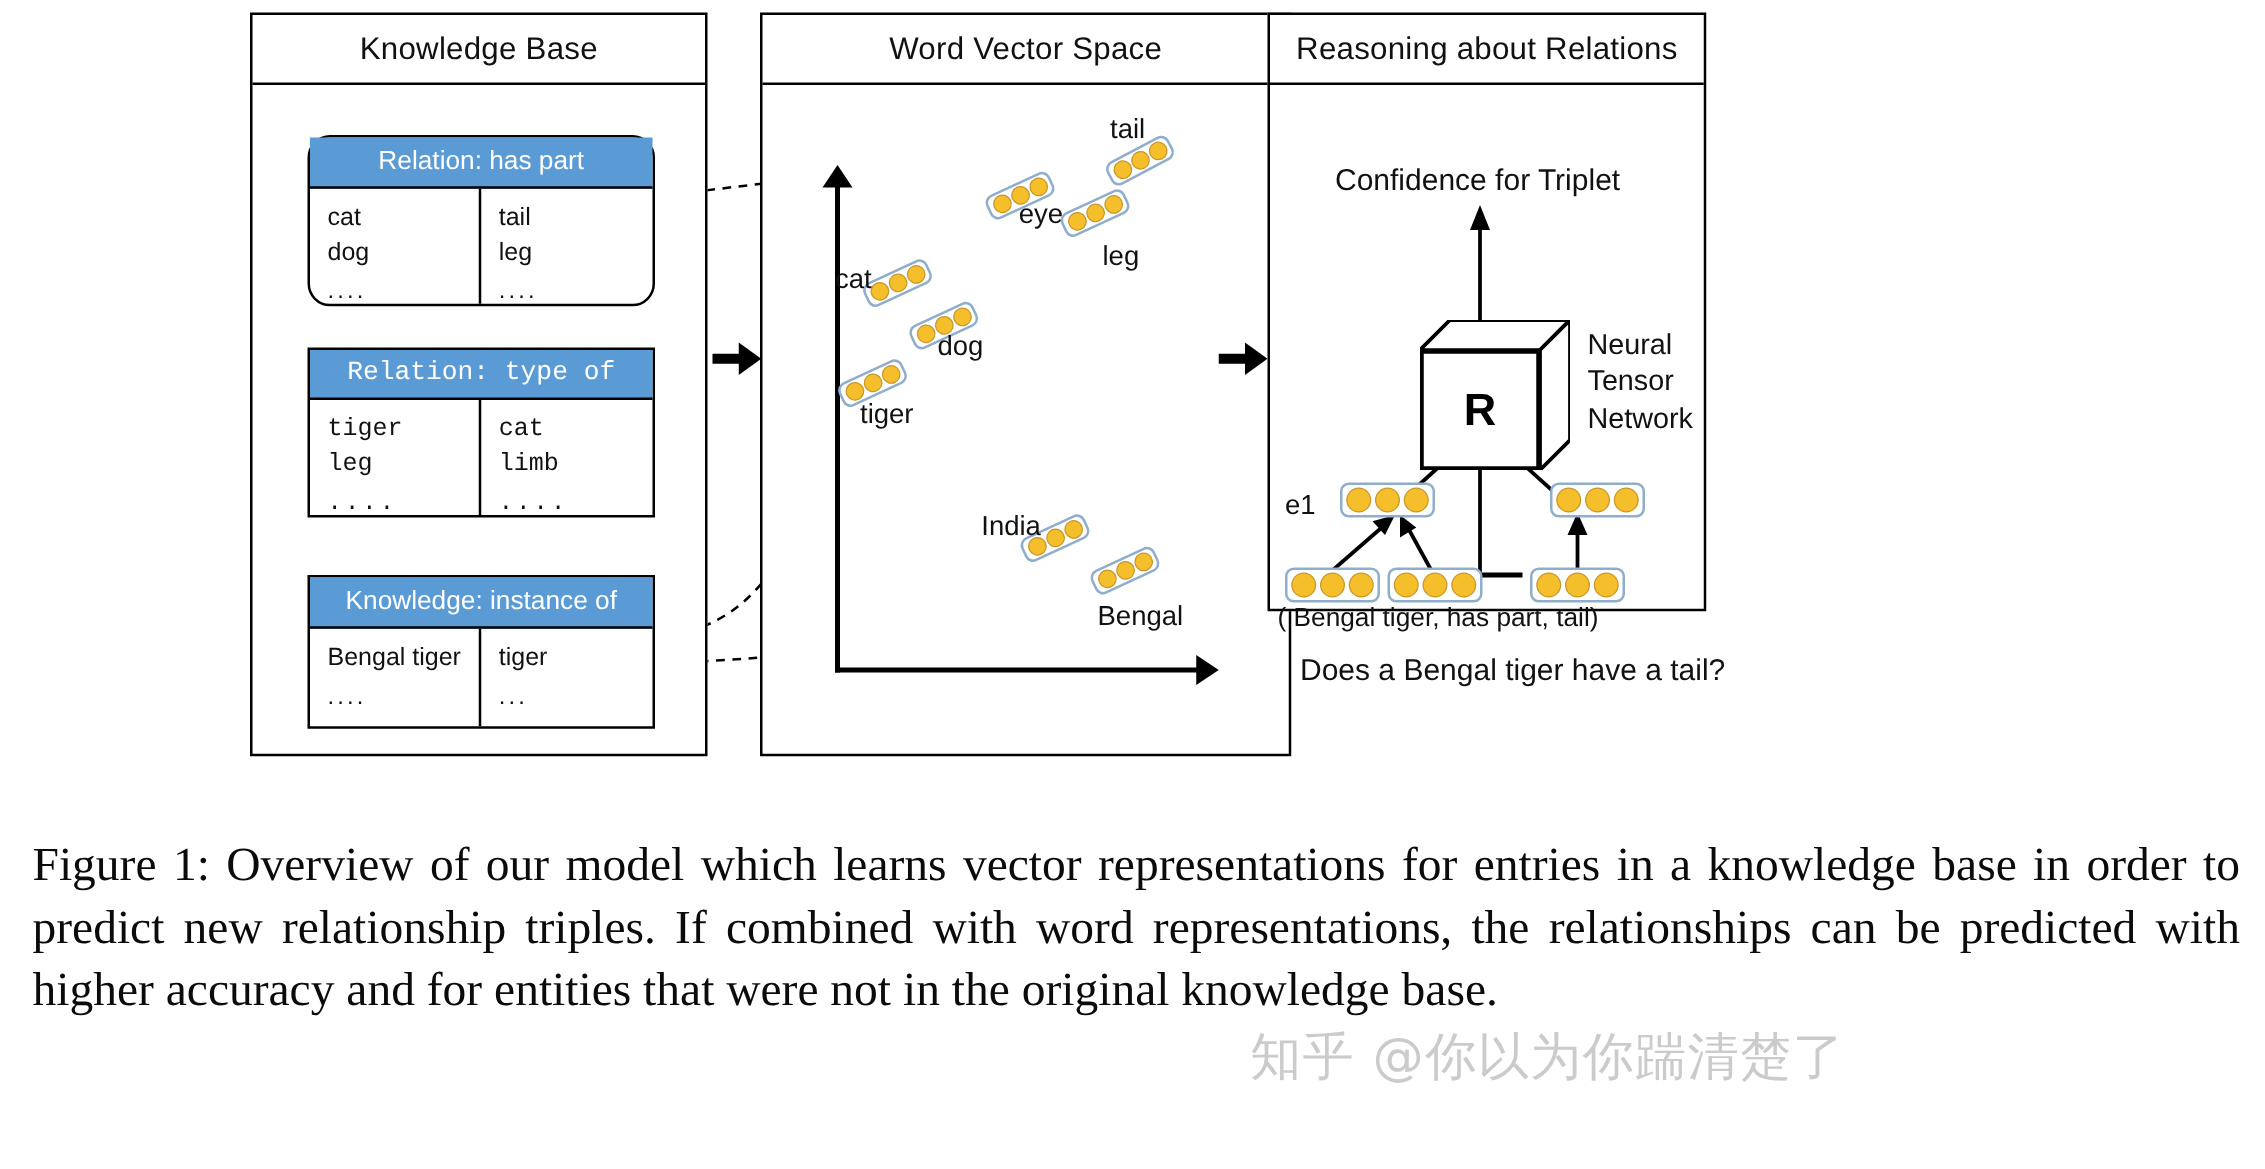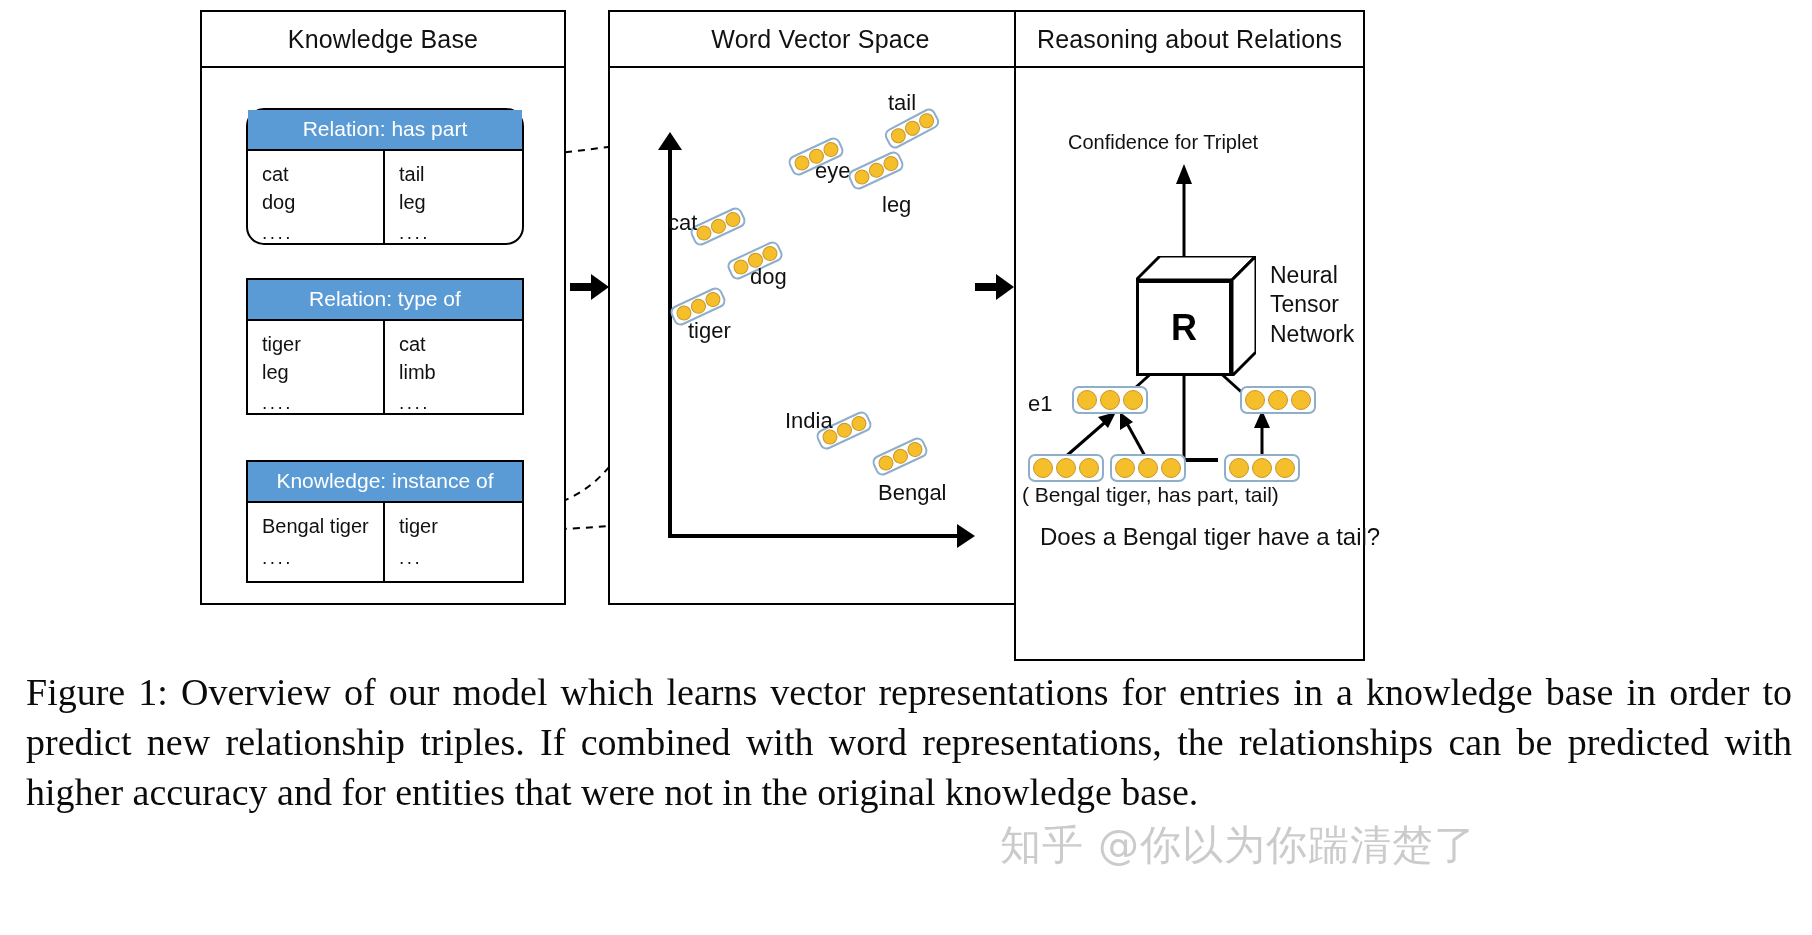--- a/index.html
+++ b/index.html
@@ -20,21 +20,21 @@
     position:absolute;left:0;right:0;top:0;height:56px;
     border-bottom:2.5px solid #000;
     display:flex;align-items:center;justify-content:center;
     font-size:25px;color:#111;letter-spacing:.2px;
     box-sizing:border-box;
   }
   .panel-body{position:absolute;left:0;right:0;top:56px;bottom:0;}
 
   #panel-kb{left:200px;top:10px;width:366px;height:595px;padding-left:20px;}
   #panel-wvs{left:608px;top:10px;width:425px;height:595px;}
-  #panel-rar{left:1014px;top:10px;width:351px;height:651px;}
+  #panel-rar{left:1014px;top:10px;width:351px;height:479px;}
 
   
   .relation-table{
     position:absolute;left:44px;width:278px;
     border:2.5px solid #000;box-sizing:border-box;background:#fff;
   }
   .relation-header{
     background:#5b9bd5;color:#fff;
     font-size:21px;text-align:center;
     padding:7px 0 8px 0;
@@ -44,21 +44,21 @@
   .relation-cols{display:flex;height:92px;}
   .relation-col{
     flex:1 1 50%;box-sizing:border-box;
     padding:10px 0 0 14px;
     font-size:20px;line-height:1.38;color:#111;
   }
   .relation-col.left{border-right:2.5px solid #000;}
   .rel-dots{letter-spacing:2.5px;font-size:19px;display:block;margin-top:4px;}
 
   #rel-has-part{top:40px;border-radius:18px;}
-  #rel-type-of{top:210px;}
+  #rel-type-of{top:210px;font-family:Liberation Mono, monospace;}
   #rel-instance-of{top:392px;}
 
   
   .flow-arrow{position:absolute;height:8px;background:#000;}
   .flow-arrow:after{
     content:"";position:absolute;right:-17px;top:-9px;
     border-top:13px solid transparent;border-bottom:13px solid transparent;
     border-left:18px solid #000;
   }
   #flow-1{left:570px;top:283px;width:22px;}
@@ -97,21 +97,21 @@
   .vec.sz-l{width:76px;height:28px;padding:0 3px;}
   .vec.sz-l .dot{width:20px;height:20px;}
 
   .wlabel{position:absolute;font-size:22px;color:#111;white-space:nowrap;}
 
   
   #connectors{position:absolute;left:0;top:0;width:1812px;height:935px;pointer-events:none;}
 
   
   .r-text{position:absolute;font-size:22px;color:#111;white-space:nowrap;}
-  #conf-label{left:52px;top:63px;font-size:20px;}
+  #conf-label{left:52px;top:63px;font-size:24px;}
   #ntn-label{left:254px;top:193px;line-height:1.28;font-size:23px;white-space:normal;width:110px;}
   #e1-label{left:12px;top:323px;font-size:22px;}
   #e2-label{left:274px;top:323px;font-size:22px;}
   #triple-text{left:6px;top:415px;font-size:21px;}
   #question-text{left:24px;top:455px;font-size:24px;}
 
   
   #cube-wrap{position:absolute;left:120px;top:188px;width:120px;height:120px;}
   #cube-face{
     position:absolute;left:0;top:24px;width:96px;height:96px;

